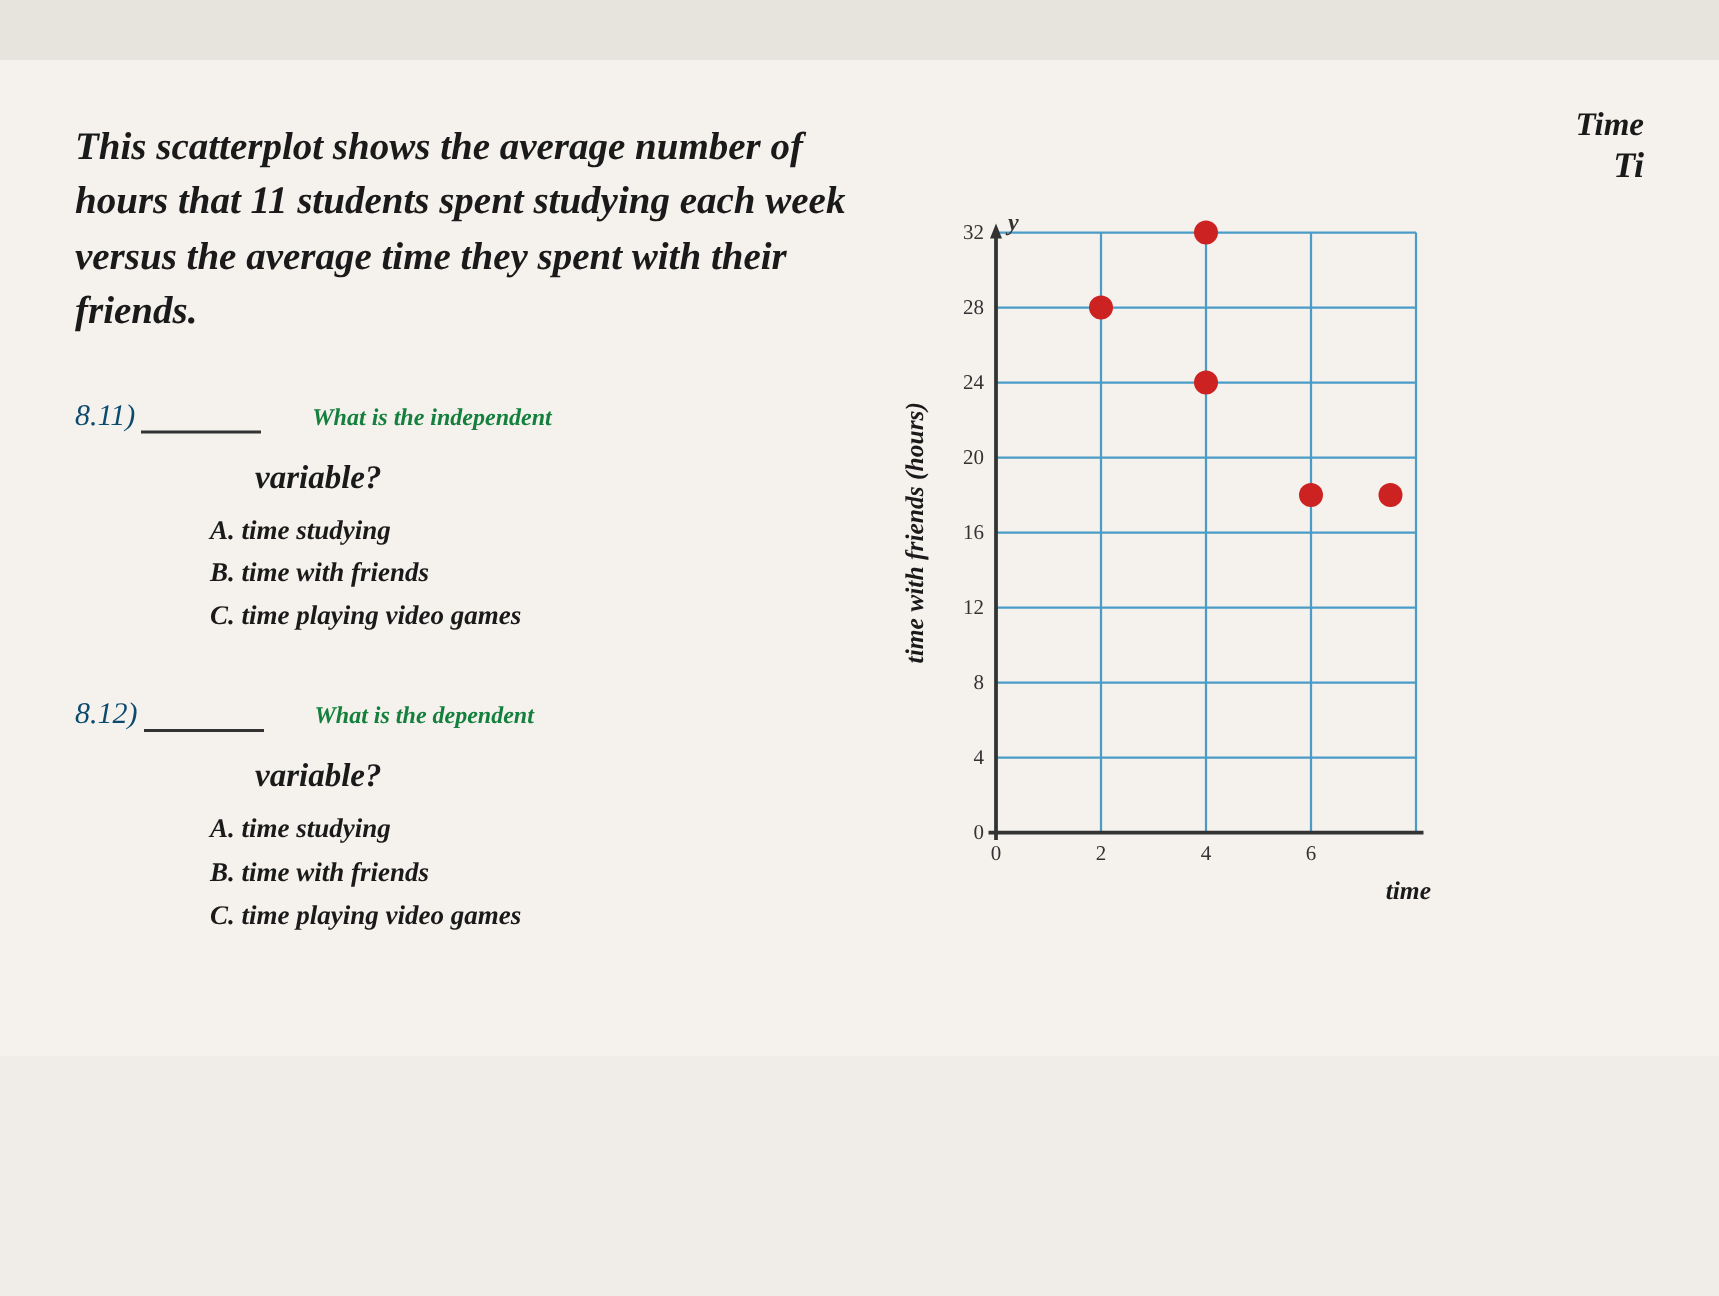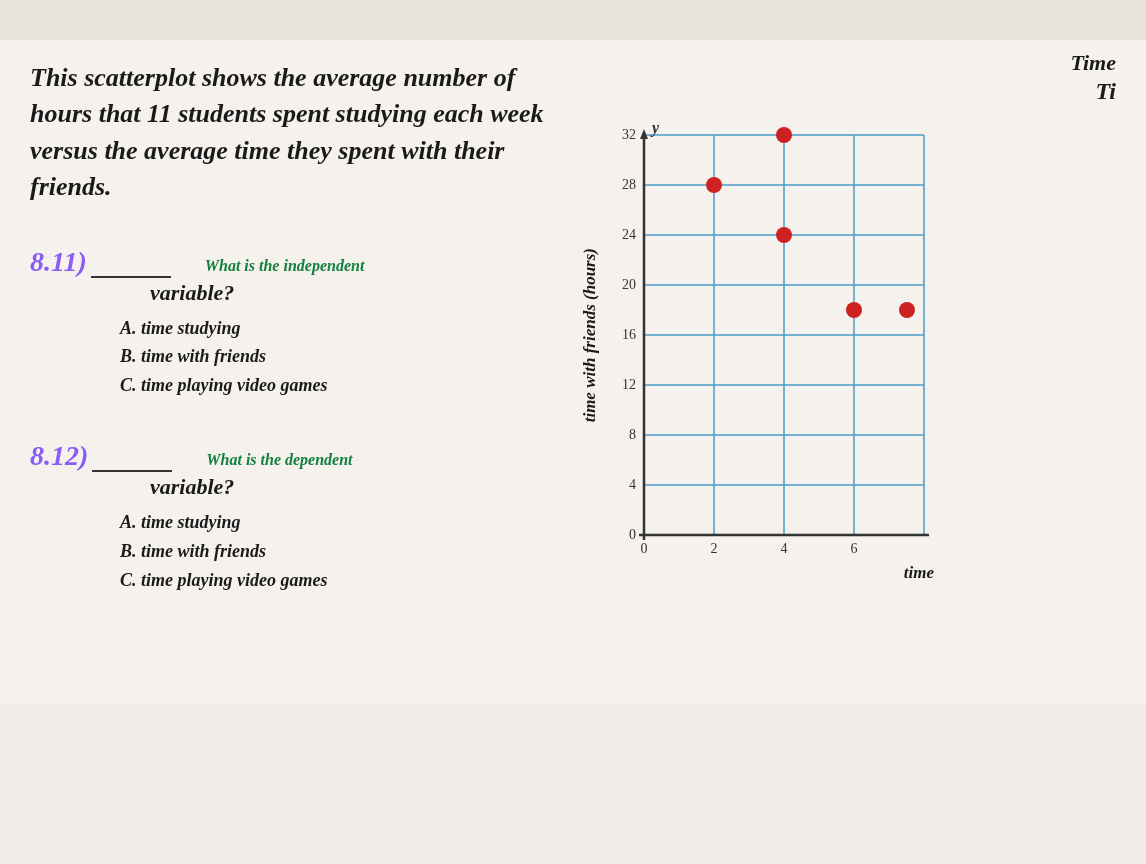--- a/index.html
+++ b/index.html
@@ -10,20 +10,21 @@
       height: 864px;
       overflow: hidden;
       position: relative;
     }
 
     .page {
       width: 1146px;
       height: 704px;
       background: #f5f2ee;
       position: relative;
+      padding: 20px;
     }
 
     .top-noise {
       position: absolute;
       top: 0;
       left: 0;
       right: 0;
       height: 40px;
       background: #d9d4cc;
       opacity: 0.5;
@@ -50,44 +51,44 @@
       line-height: 1.4;
       color: #1a1a1a;
       margin-bottom: 40px;
     }
 
     .question-block {
       margin-bottom: 40px;
     }
 
     .question-label {
-      color: #8b5cf6;
-      font-size: 28px;
-      font-weight: bold;
+      color: #0c4a6e;
+      font-size: 20px;
+      font-weight: normal;
       font-style: italic;
       display: inline;
     }
 
     .question-text {
       font-size: 16px;
       font-style: italic;
       font-weight: bold;
       color: #15803d;
       display: inline;
       margin-left: 24px;
     }
 
     .question-continuation {
       font-size: 22px;
       font-style: italic;
       font-weight: bold;
       color: #1a1a1a;
       margin-left: 120px;
       display: block;
-      margin-top: 2px;
+      margin-top: 16px;
     }
 
     .options {
       margin-top: 8px;
       margin-left: 90px;
     }
 
     .option {
       font-size: 18px;
       font-style: italic;

